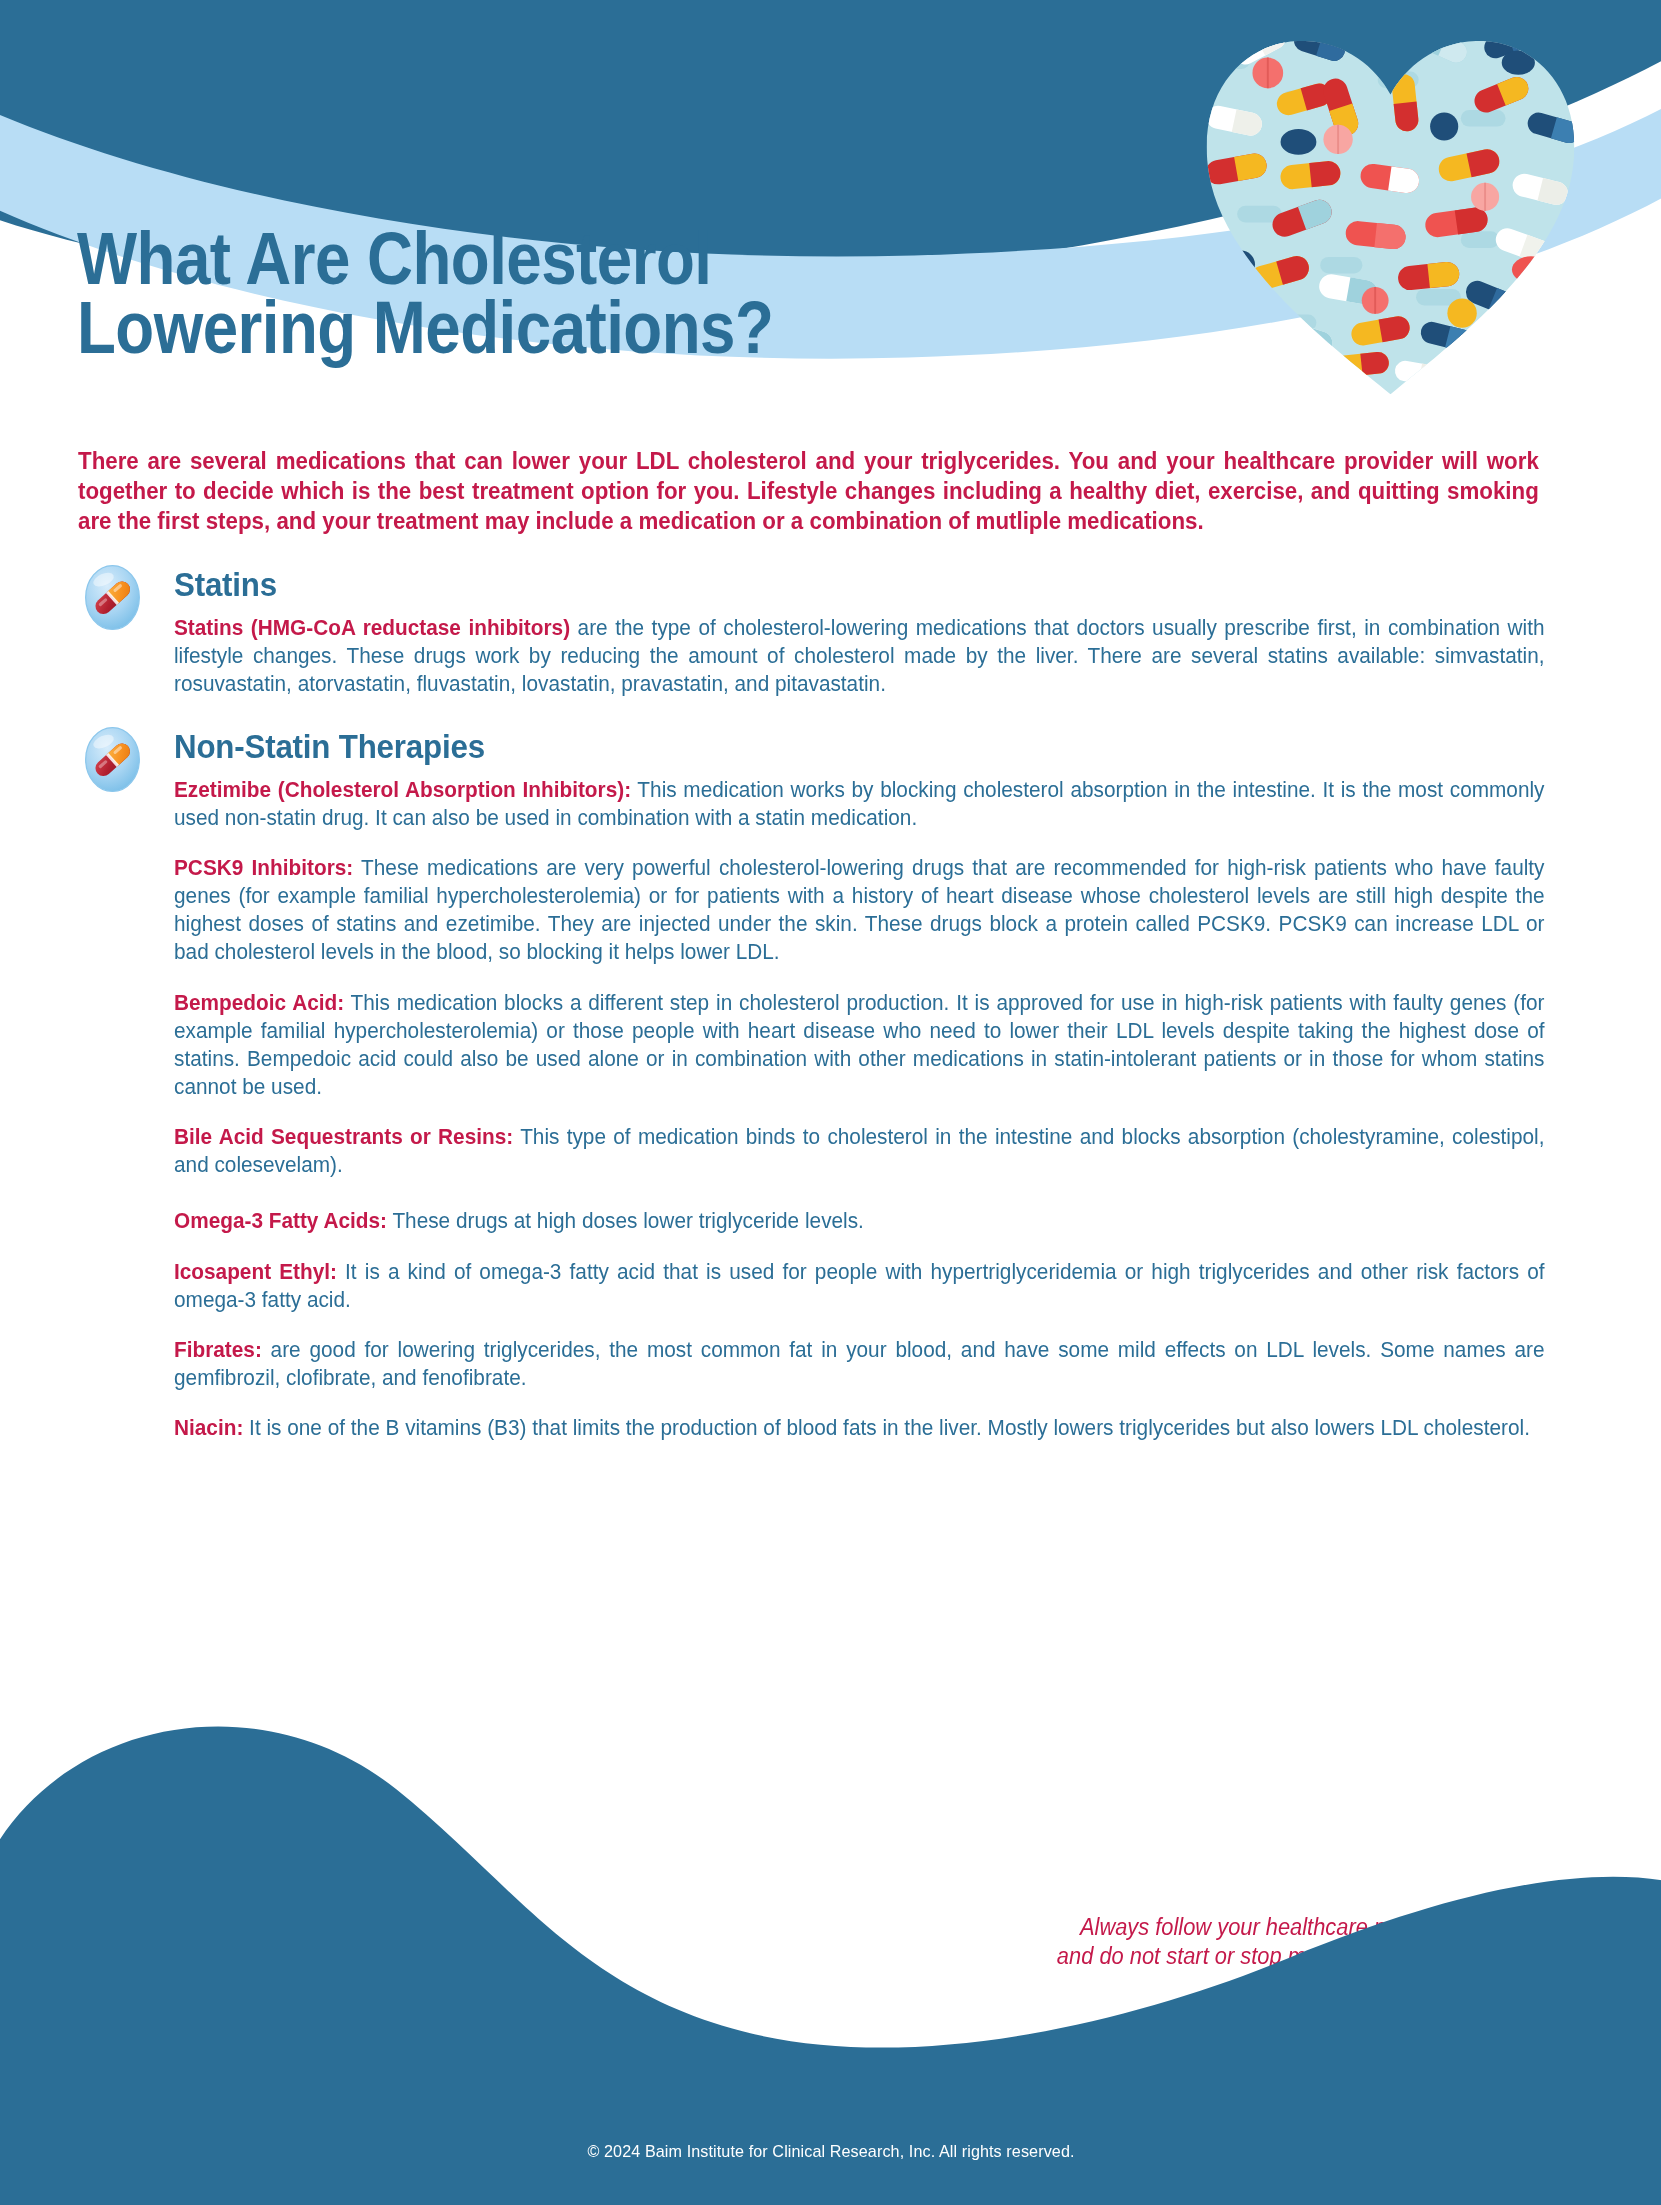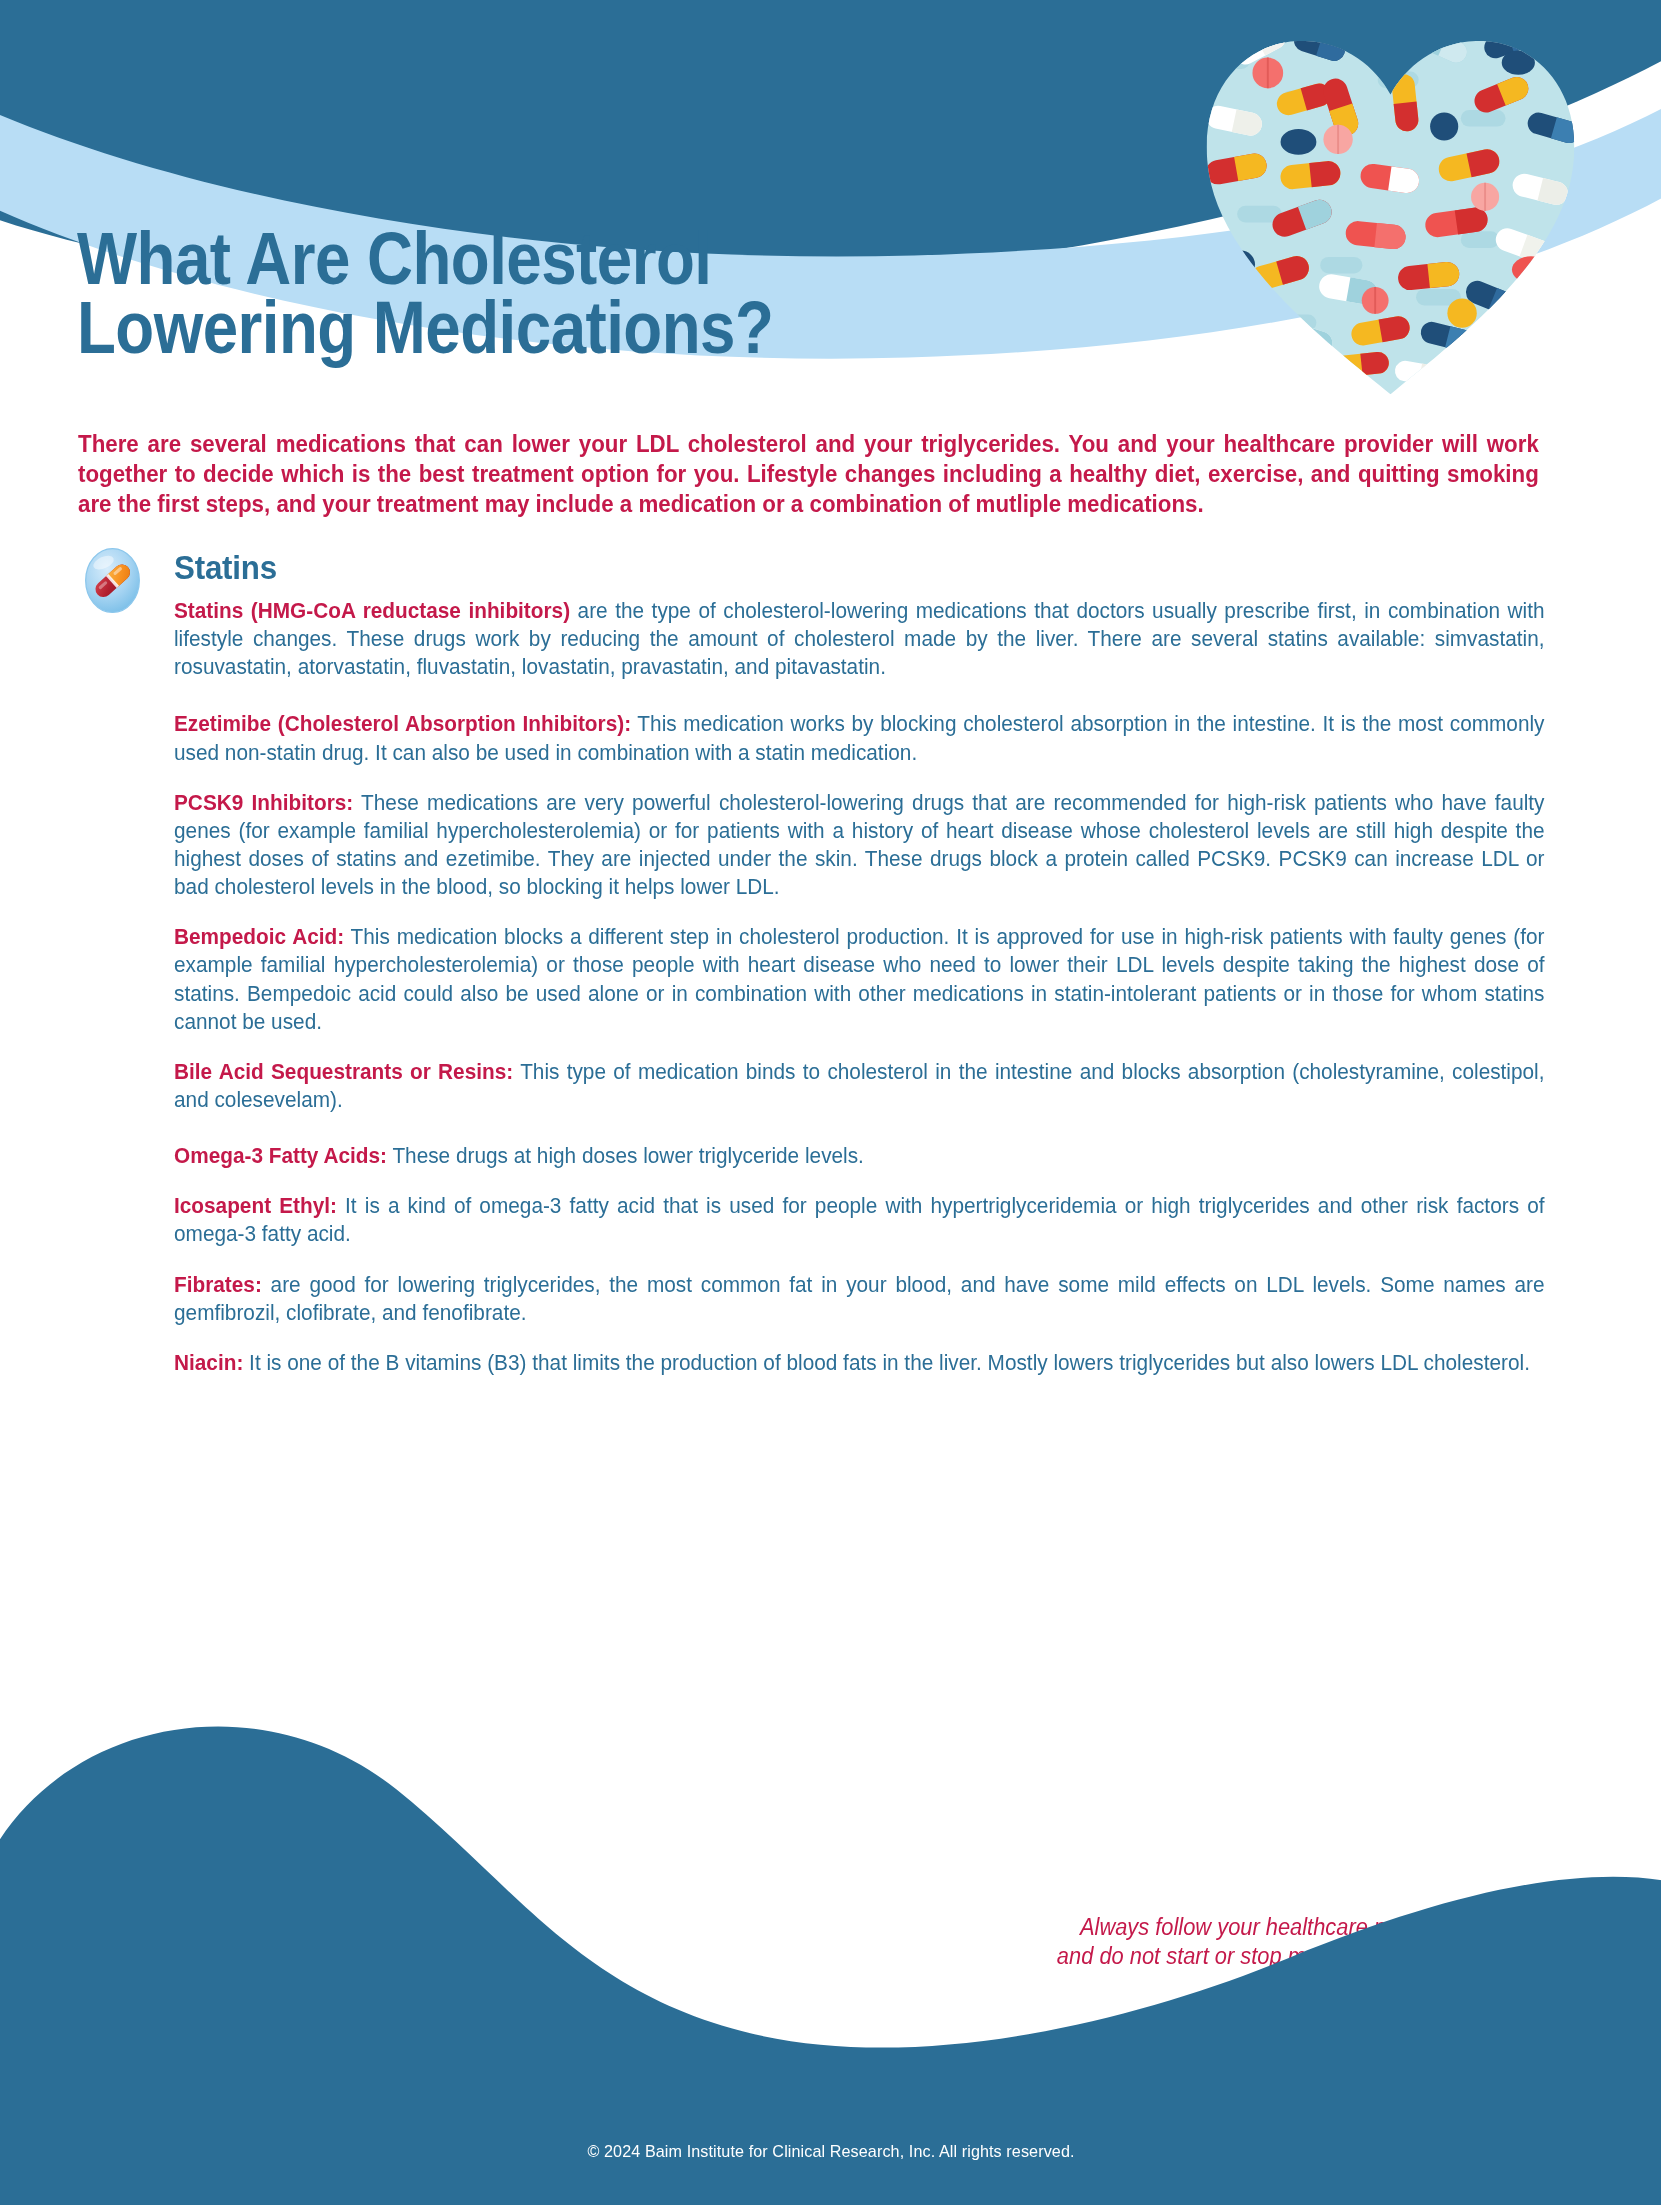--- a/index.html
+++ b/index.html
@@ -46,21 +46,21 @@
     font-weight: bold;
     letter-spacing: -0.6px;
     transform: scaleX(0.86);
     transform-origin: left top;
     white-space: pre-line;
   }
 
   
   #content {
     position: absolute;
-    top: 430px;
+    top: 447px;
     left: 78px;
     width: 1506px;
   }
 
   .intro {
     color: #c4194a;
     font-size: 23px;
     line-height: 1.30;
     font-weight: bold;
     text-align: justify;
@@ -373,20 +373,35 @@
       <div class="section-title">Statins</div>
     </div>
     <div class="section-body">
       <p class="para">
         <span class="lead">Statins (HMG-CoA reductase inhibitors)</span><span> are the type of cholesterol-lowering medications that doctors usually prescribe first, in combination with lifestyle changes. These drugs work by reducing the amount of cholesterol made by the liver. There are several statins available: simvastatin, rosuvastatin, atorvastatin, fluvastatin, lovastatin, pravastatin, and pitavastatin.</span>
       </p>
     </div>
   </div>
 
   <div class="section nonstatin">
+    <div class="section-head">
+      <svg class="pill-badge" viewBox="0 0 108 108">
+        <ellipse cx="54" cy="54" rx="42" ry="50" fill="url(#discG)"></ellipse>
+        <ellipse cx="54" cy="54" rx="42" ry="50" fill="none" stroke="#8cc7ec" stroke-width="2"></ellipse>
+        <g transform="rotate(-42 54 54)">
+          <rect x="22" y="42" width="64" height="25" rx="12.5" fill="url(#capRed)"></rect>
+          <path d="M54,42 H73.5 A12.5,12.5 0 0 1 86,54.5 A12.5,12.5 0 0 1 73.5,67 H54 Z" fill="url(#capOrange)"></path>
+          <rect x="51" y="42" width="5" height="25" fill="#ffffff" opacity="0.85"></rect>
+          <rect x="30" y="47" width="16" height="5" rx="2.5" fill="#ffffff" opacity="0.35"></rect>
+          <rect x="62" y="46" width="16" height="5" rx="2.5" fill="#ffffff" opacity="0.45"></rect>
+        </g>
+        <ellipse cx="40" cy="26" rx="17" ry="9" fill="#ffffff" opacity="0.45" transform="rotate(-24 40 26)"></ellipse>
+      </svg>
+      <div class="section-title">Non-Statin Therapies</div>
+    </div>
     <div class="section-body">
       <p class="para">
         <span class="lead">Ezetimibe (Cholesterol Absorption Inhibitors):</span><span> This medication works by blocking cholesterol absorption in the intestine. It is the most commonly used non-statin drug. It can also be used in combination with a statin medication.</span>
       </p>
       <p class="para">
         <span class="lead">PCSK9 Inhibitors:</span><span> These medications are very powerful cholesterol-lowering drugs that are recommended for high-risk patients who have faulty genes (for example familial hypercholesterolemia) or for patients with a history of heart disease whose cholesterol levels are still high despite the highest doses of statins and ezetimibe. They are injected under the skin. These drugs block a protein called PCSK9. PCSK9 can increase LDL or bad cholesterol levels in the blood, so blocking it helps lower LDL.</span>
       </p>
       <p class="para">
         <span class="lead">Bempedoic Acid:</span><span> This medication blocks a different step in cholesterol production. It is approved for use in high-risk patients with faulty genes (for example familial hypercholesterolemia) or those people with heart disease who need to lower their LDL levels despite taking the highest dose of statins. Bempedoic acid could also be used alone or in combination with other medications in statin-intolerant patients or in those for whom statins cannot be used.</span>
       </p>

